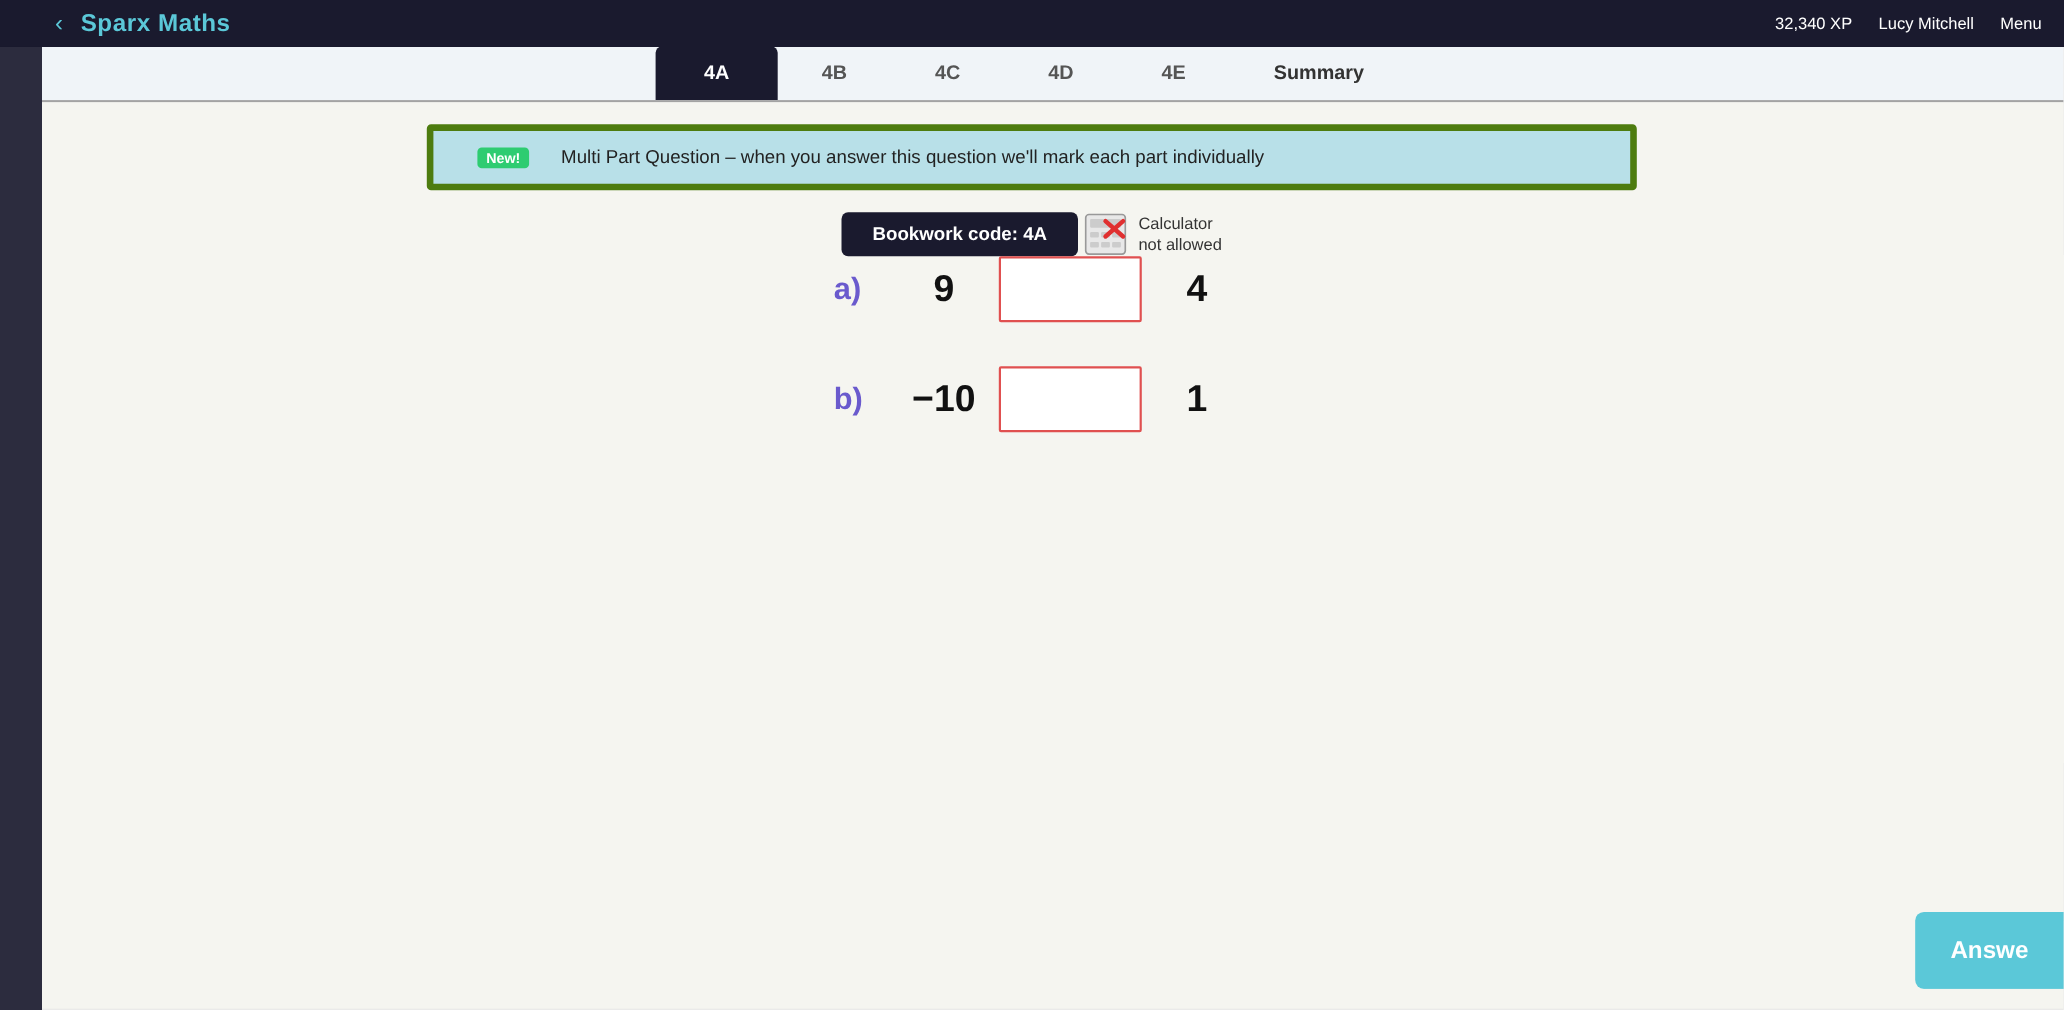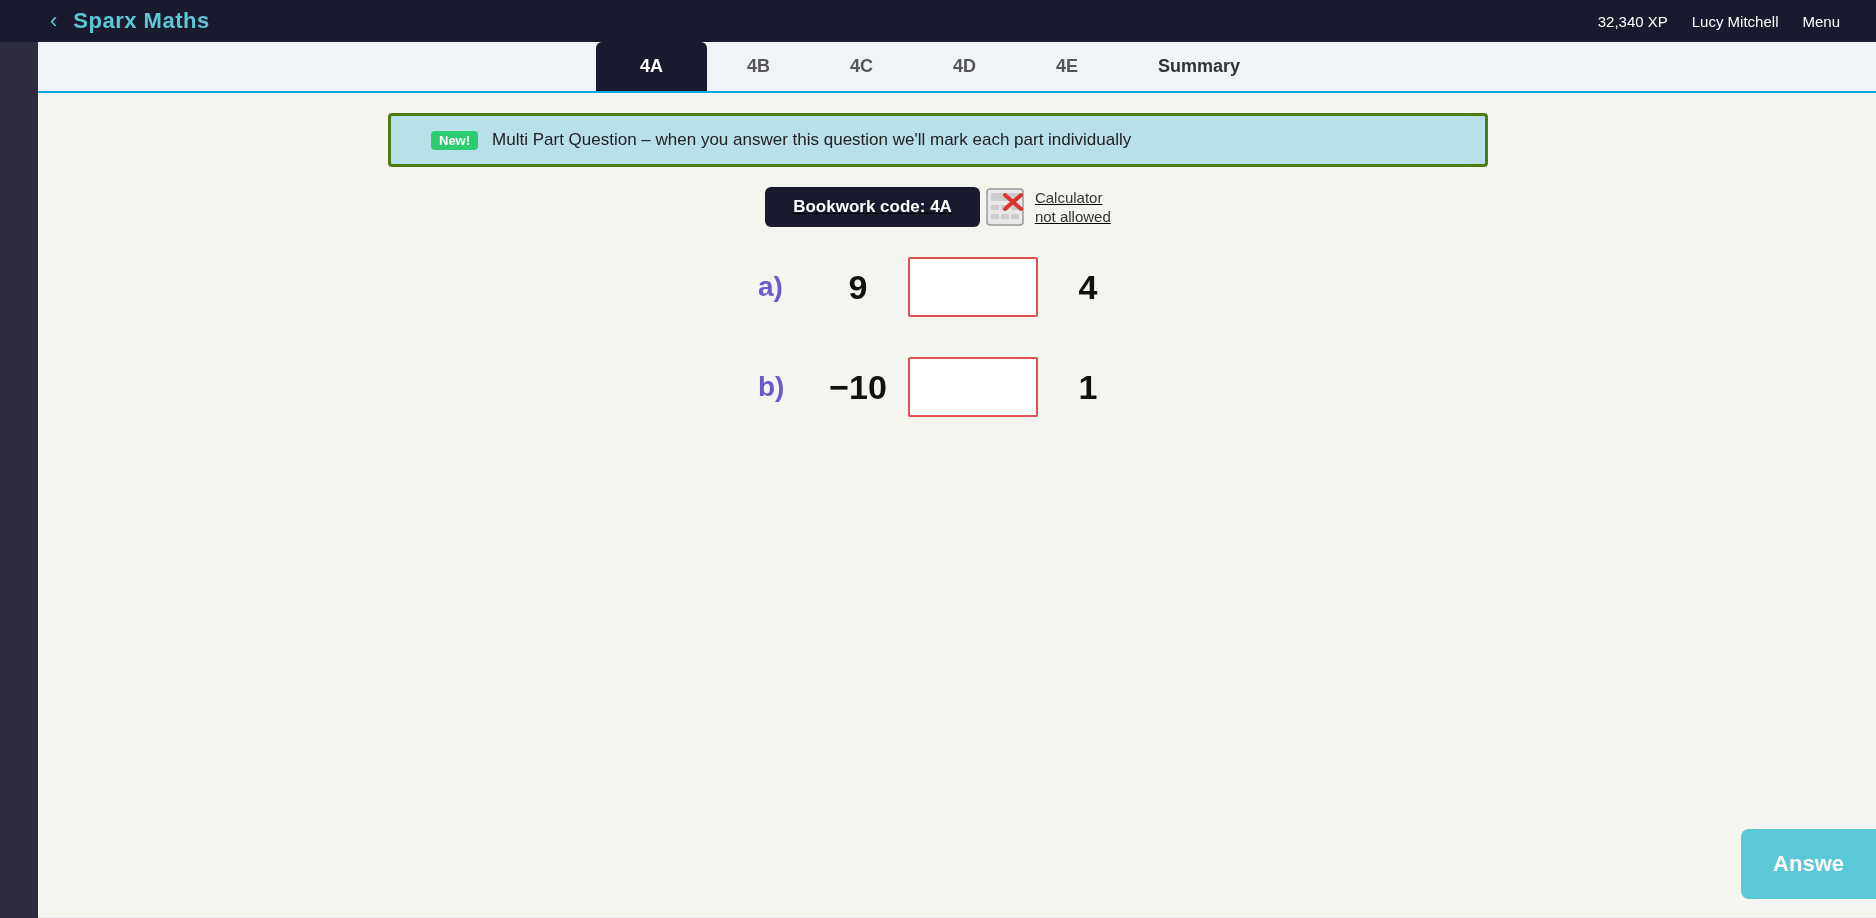--- a/index.html
+++ b/index.html
@@ -32,21 +32,21 @@
 
     .header-title {
       color: #5bc8d8;
       font-size: 22px;
       font-weight: 700;
       letter-spacing: 0.5px;
     }
 
     .header-right {
       position: absolute;
-      right: 36px;
+      right: 20px;
       display: flex;
       align-items: center;
       gap: 24px;
     }
 
     .header-xp {
       color: white;
       font-size: 15px;
     }
 
@@ -93,49 +93,47 @@
       min-height: calc(918px - 42px - 52px);
       display: flex;
       flex-direction: column;
       align-items: center;
       padding: 0;
     }
 
     
     .mpq-banner {
       background: #b8e0e8;
-      border: 3px solid #4d7c0f;
+      border: 6px solid #4d7c0f;
       border-radius: 4px;
       padding: 14px 40px;
       margin: 20px auto;
       width: 1100px;
       font-size: 17px;
       color: #222;
       display: flex;
       align-items: center;
-      gap: 10px;
+      gap: 25px;
     }
 
     .new-badge {
       background: #2ecc71;
       color: white;
       font-size: 13px;
       font-weight: 700;
       padding: 2px 8px;
       border-radius: 4px;
       margin-right: 4px;
     }
 
     
     .bookwork-row {
       display: flex;
       align-items: center;
       gap: 5px;
-      margin-bottom: 30px;
-      text-decoration: underline;
     }
 
     .bookwork-code {
       background: #1a1a2e;
       color: white;
       padding: 10px 28px;
       border-radius: 6px;
       font-size: 17px;
       font-weight: 600;
     }
@@ -247,21 +245,21 @@
       top: 0;
       width: 38px;
       height: 918px;
       background: #2c2c3e;
     }
 
     .tabs-container {
       display: flex;
       justify-content: center;
       background: #f0f4f8;
-      border-bottom: 2px solid #0ea5e9;
+      border-bottom: 2px solid #a3a3a3;
     }
   </style>
 </head>
 <body>
 
 <div class="left-sidebar"></div>
 
 <div class="header" style="padding-left: 50px;">
   <span class="header-back">‹</span>
   <span class="header-title">Sparx Maths</span>

